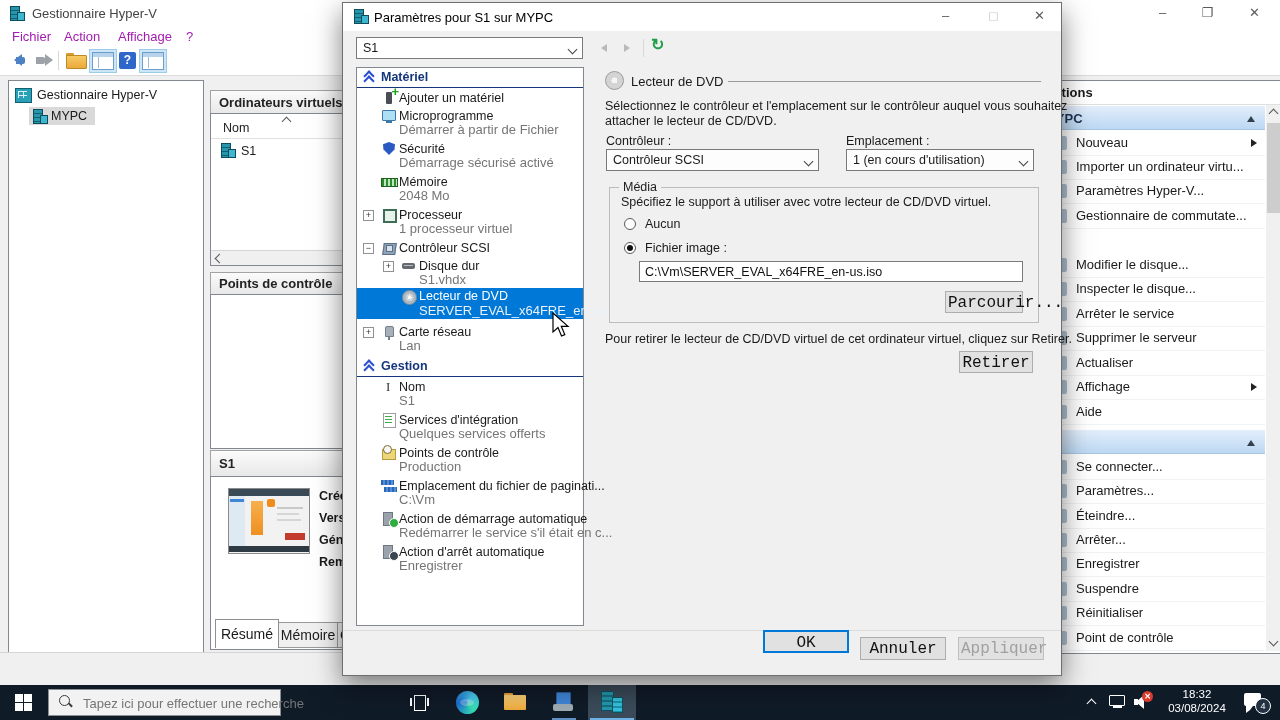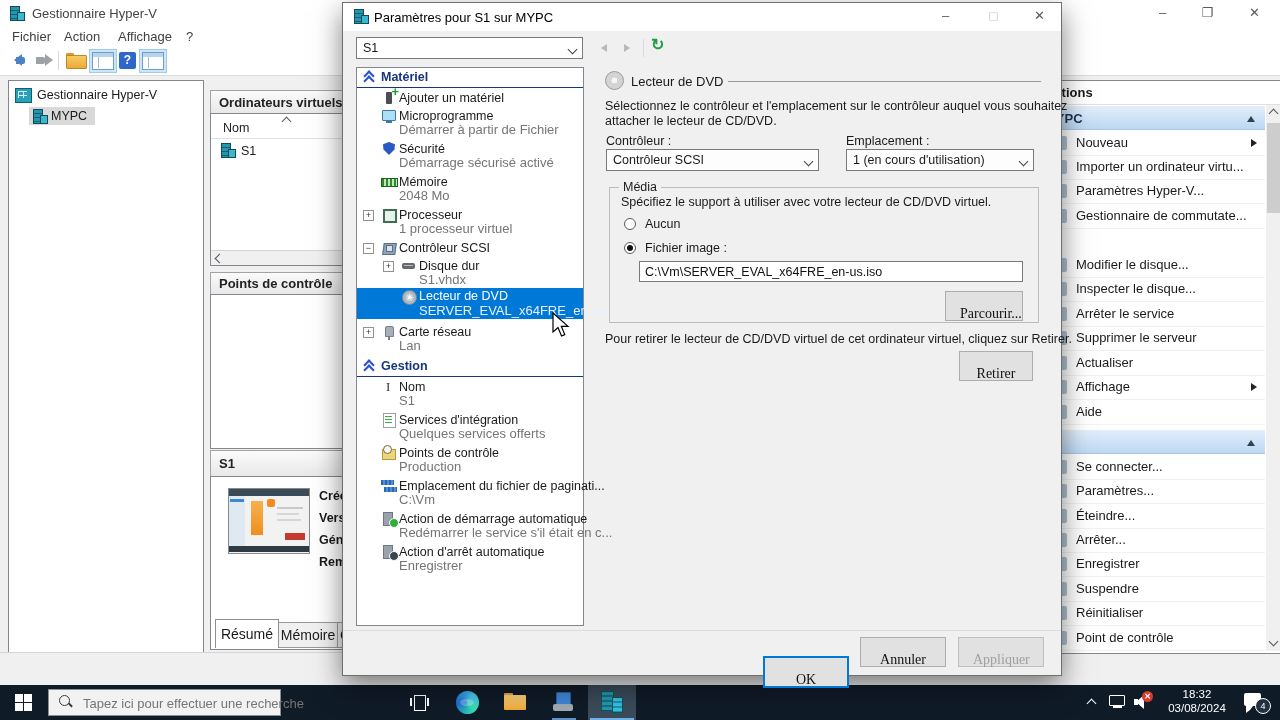--- a/index.html
+++ b/index.html
@@ -4,21 +4,21 @@
 <style>
   html,body{margin:0;padding:0;background:#000;width:1280px;height:720px;overflow:hidden;
     font-family:"Liberation Sans",sans-serif;-webkit-font-smoothing:antialiased}
   #screen{position:relative;width:1280px;height:720px;background:#0f1b29;font-size:12.5px;color:#1a1a1a}
   
   #mainwin{position:absolute;left:0;top:0;width:1280px;height:685px;background:#f0f0f0}
   #mw-titlebar{position:absolute;left:0;top:0;width:1280px;height:27px;background:#fff;border-bottom:1px solid #e7e7e7}
   #mw-title{position:absolute;left:32px;top:6px;font-size:13px;color:#444}
   .winctl{position:absolute;top:0;width:45px;height:27px;text-align:center;line-height:26px;color:#5a5a5a;font-size:13px}
   #mw-menubar{position:absolute;left:0;top:27px;width:1280px;height:20px;background:#fff}
-  .menu-item{position:absolute;top:2px;font-size:13px;color:#404040}
+  .menu-item{position:absolute;top:2px;font-size:13px;color:#a21caf}
   #mw-toolbar{position:absolute;left:0;top:47px;width:1280px;height:28px;background:#fff;border-bottom:1px solid #dcdcdc}
   .tbsep{position:absolute;top:4px;width:1px;height:19px;background:#d9d9d9}
   
   .arrw{position:absolute;width:20px;height:15px;top:6px}
   .arrw::before{content:"";position:absolute;left:0;top:1px;border:6px solid transparent;border-right:8px solid var(--c)}
   .arrw::after{content:"";position:absolute;left:8px;top:4px;width:9px;height:7px;background:var(--c);border-radius:0 2px 2px 0}
   .arrw.fwd::before{left:auto;right:0;border-right:none;border-left:8px solid var(--c)}
   .arrw.fwd::after{left:3px}
   .i-folder{position:absolute;width:20px;height:15px;top:6px}
   .i-folder::before{content:"";position:absolute;left:0;top:0;width:8px;height:4px;background:#d99b2f;border-radius:1px}
@@ -114,21 +114,21 @@
   .i-srv{position:absolute;width:16px;height:14px}
   .i-srv::before{content:"";position:absolute;left:2px;top:0;width:8px;height:13px;border:1px solid #0d4c5a;
     background:repeating-linear-gradient(180deg,#2596ad 0 3px,#125f70 3px 4px)}
   .i-srv::after{content:"";position:absolute;left:9px;top:6px;width:6px;height:7px;background:#3fb6cf;border:1px solid #0d4c5a}
   
   .rp-label{position:absolute;font-size:12.5px;color:#1a1a1a;white-space:nowrap}
   .groupbox{position:absolute;border:1px solid #bcbcbc}
   .radio{position:absolute;width:12px;height:12px;border:1px solid #595959;border-radius:50%;background:#fff;box-sizing:border-box}
   .radio.on::before{content:"";position:absolute;left:2px;top:2px;width:6px;height:6px;border-radius:50%;background:#111}
   .txtinput{position:absolute;background:#fff;border:1px solid #7a7a7a;font-size:12.5px;padding:2px 5px;box-sizing:border-box;font-family:"Liberation Sans",sans-serif;color:#111}
-  .btn{position:absolute;background:#e1e1e1;border:1px solid #adadad;font-size:14px;text-align:center;box-sizing:border-box;color:#111;font-family:Liberation Serif, serif;padding:14px}
+  .btn{position:absolute;background:#e1e1e1;border:1px solid #adadad;font-size:16px;text-align:center;box-sizing:border-box;color:#111;font-family:Liberation Mono, monospace;padding:2px}
   .btn.default{border:2px solid #0078d7}
   .btn.disabled{color:#a0a0a0;border-color:#bfbfbf}
   .i-dvdhdr{position:absolute;width:17px;height:17px;border-radius:50%;border:1px solid #9a9a9a;
     background:radial-gradient(circle,#f5f5f5 0 3px,#d4d4d4 3px 8px)}
   .i-refresh::before{content:"\21BB";font-size:16px;font-weight:bold;color:#1fa048}
   
   #taskbar{position:absolute;left:0;top:685px;width:1280px;height:35px;background:#10step1b28;background:#101b28}
   .tb-item{position:absolute;top:0;height:35px}
   .i-start{position:absolute;left:15px;top:9px;width:17px;height:17px}
   .i-start::before{content:"";position:absolute;width:8px;height:8px;background:#fff;box-shadow:9px 0 0 #fff,0 9px 0 #fff,9px 9px 0 #fff}
@@ -472,21 +472,21 @@
 
       <input class="txtinput" style="left: 296px; top: 258px; width: 384px; height: 21px;" value="C:\Vm\SERVER_EVAL_x64FRE_en-us.iso">
 
       <button class="btn" style="left:602px;top:288px;width:78px;height:22px">Parcourir...</button>
 
       <div class="rp-label" style="left:262px;top:329px">Pour retirer le lecteur de CD/DVD virtuel de cet ordinateur virtuel, cliquez sur Retirer.</div>
       <button class="btn" style="left:616px;top:348px;width:74px;height:22px">Retirer</button>
     </div>
 
     <div style="position:absolute;left:0;top:627px;width:100%;height:1px;background:#dcdcdc"></div>
-    <button class="btn default" style="left:420px;top:653px;width:86px;height:16px">OK</button>
+    <button class="btn default" style="left:420px;top:627px;width:86px;height:23px">OK</button>
     <button class="btn" style="left:517px;top:634px;width:86px;height:23px">Annuler</button>
     <button class="btn disabled" style="left:615px;top:634px;width:86px;height:23px">Appliquer</button>
   </div>
 
   <div id="taskbar">
     <div class="tb-item" style="left:0;width:48px">
       <span class="i-start"></span>
     </div>
     <div id="searchbox">
       <span class="i-mag"></span>

